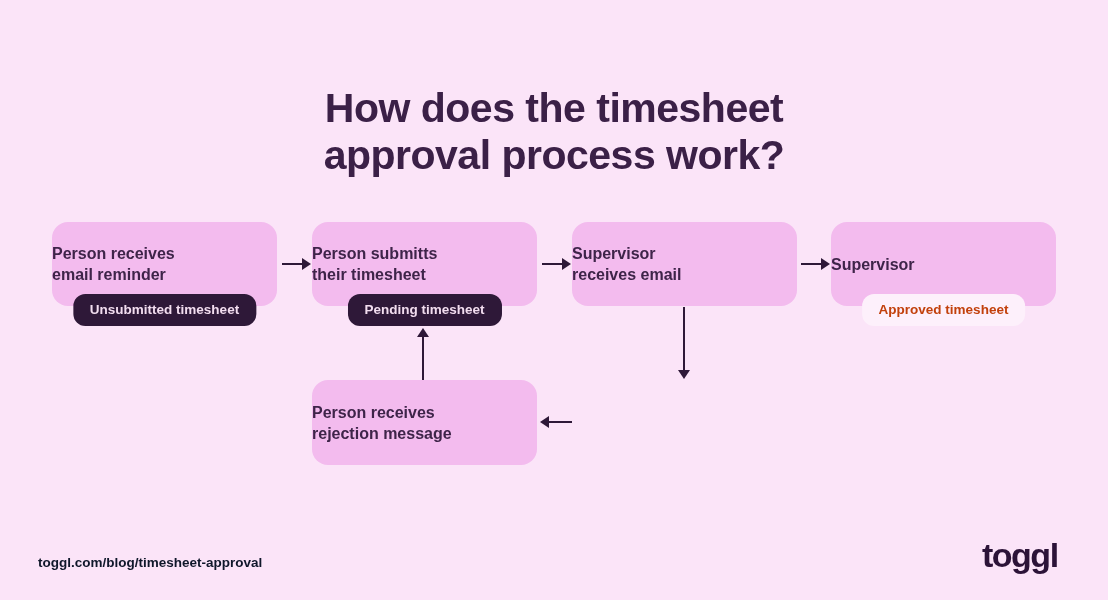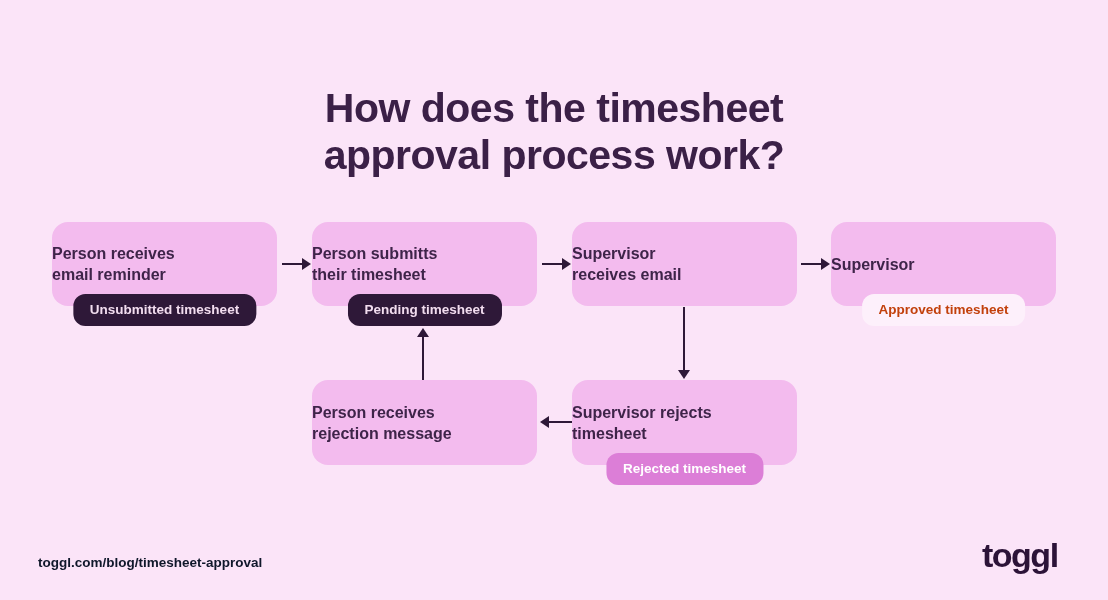--- a/index.html
+++ b/index.html
@@ -158,25 +158,20 @@
   <div class="node row1 n4">
     <span>Supervisor</span>
     <div class="badge badge-light">Approved timesheet</div>
   </div>
 
   <div class="node row2 n5">
     <span>Person receives</span>
     <span>rejection message</span>
   </div>
 
-  <div class="node row2 n6">
-    <span>Supervisor rejects</span>
-    <span>timesheet</span>
-    <div class="badge badge-pink">Rejected timesheet</div>
-  </div>
 
   <div class="h-arrow head-right" style="left:282px; top:263px; width:20px;"></div>
   <div class="h-arrow head-right" style="left:542px; top:263px; width:20px;"></div>
   <div class="h-arrow head-right" style="left:801px; top:263px; width:20px;"></div>
   <div class="v-arrow head-down" style="left:683px; top:307px; height:63px;"></div>
   <div class="h-arrow head-left" style="left:549px; top:421px; width:23px;"></div>
   <div class="v-arrow head-up" style="left:422px; top:337px; height:43px;"></div>
 
   <div class="footer-url">toggl.com/blog/timesheet-approval</div>
   <div class="logo">toggl</div>

